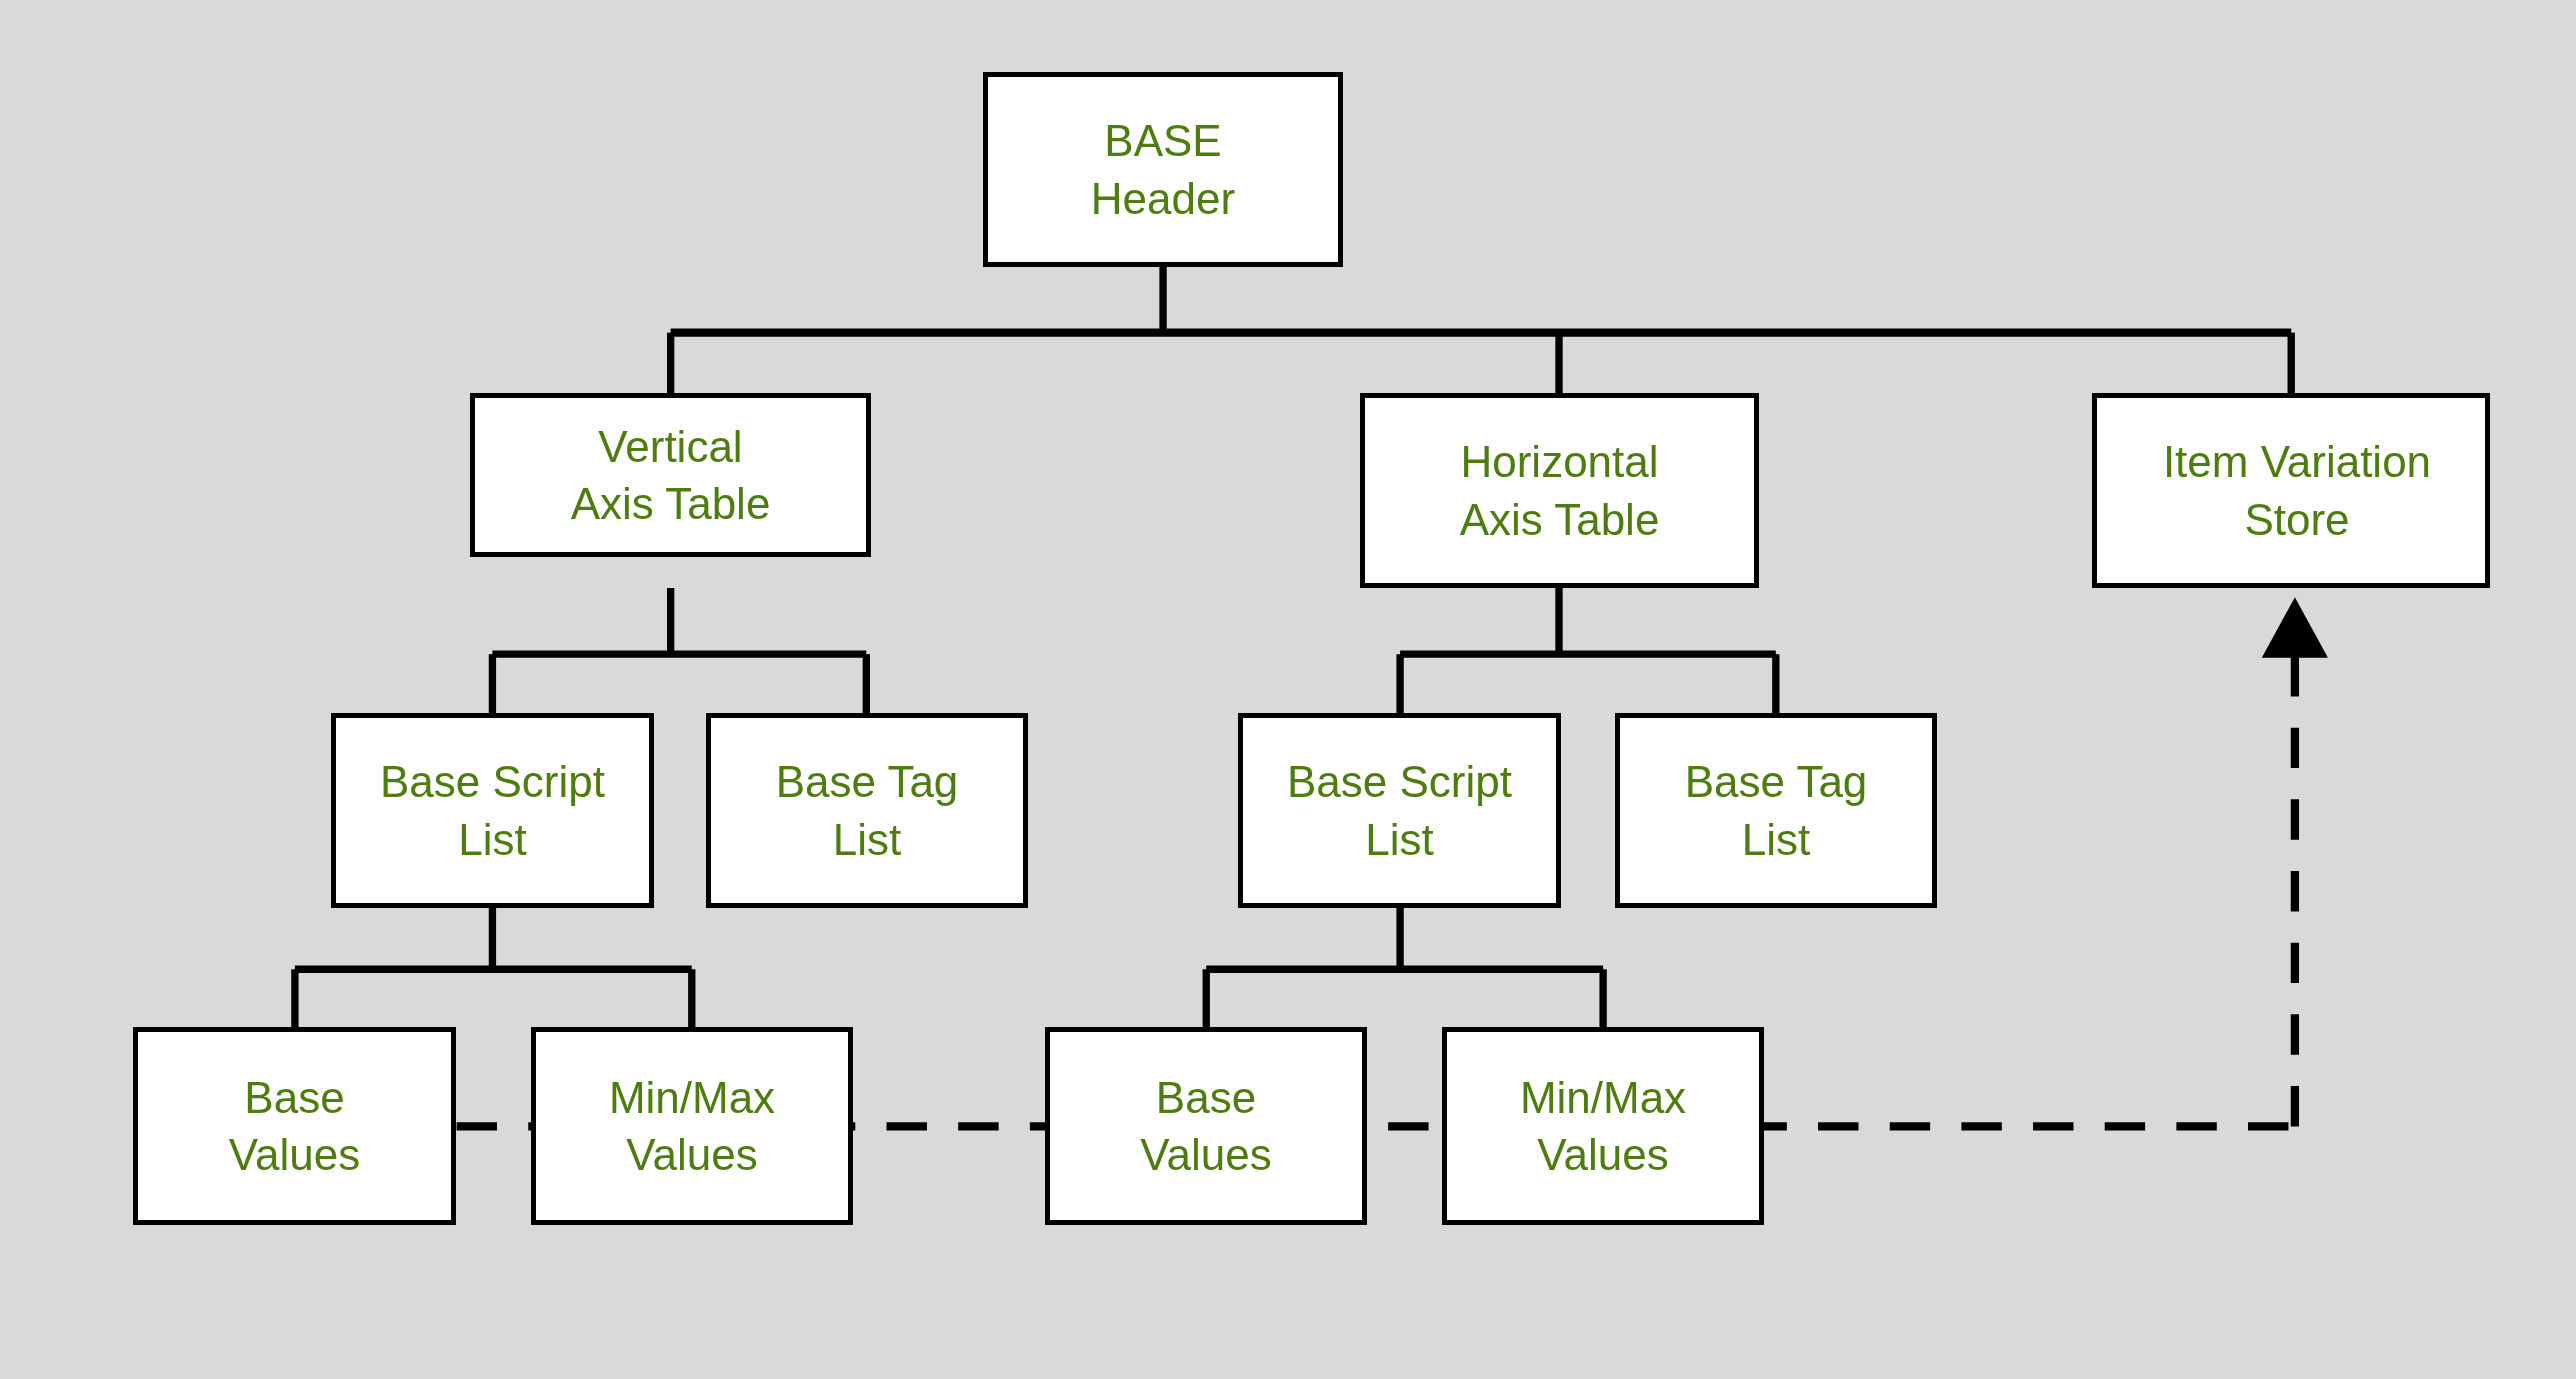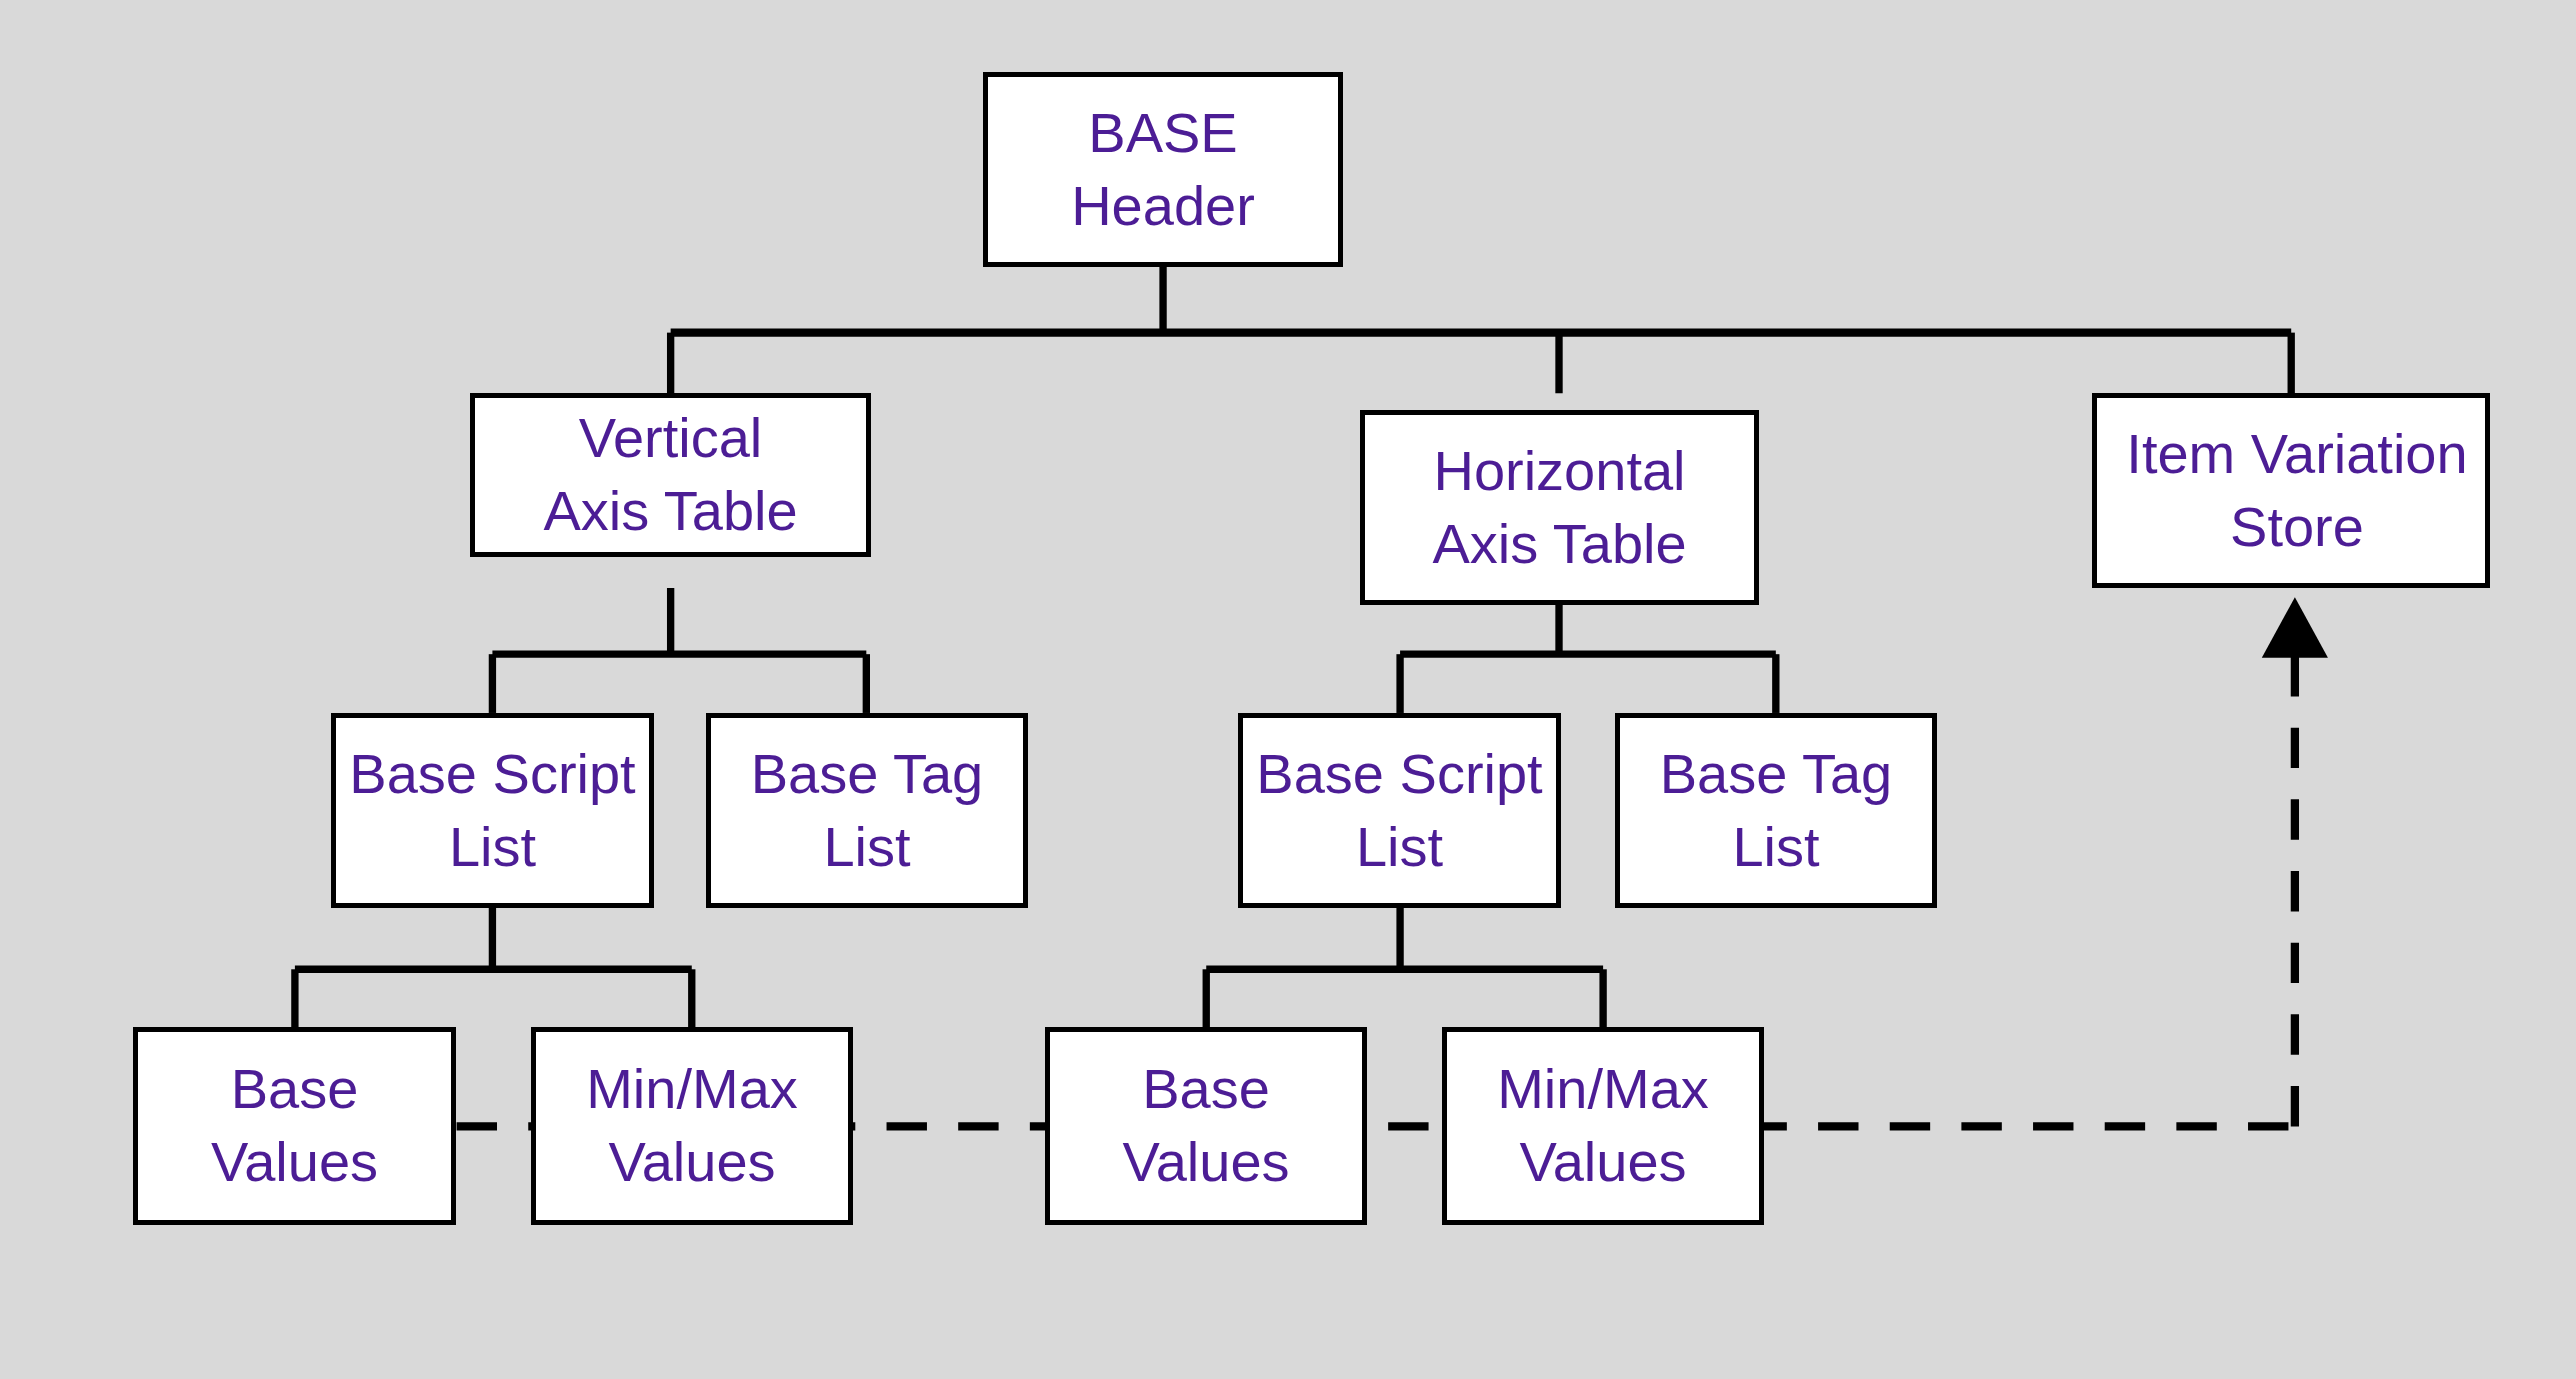--- a/index.html
+++ b/index.html
@@ -29,22 +29,22 @@
   .node {
     position: absolute;
     box-sizing: border-box;
     background: #ffffff;
     border: 5.5px solid #000000;
     display: flex;
     flex-direction: column;
     align-items: center;
     justify-content: center;
     text-align: center;
-    color: #4c1d95;
-    font-size: 56px;
+    color: #4d7c0f;
+    font-size: 44px;
     line-height: 1.30;
     font-family: "Liberation Sans", sans-serif;
     z-index: 2;
   }
   .node .line2 { display: block; }
 </style>
 </head>
 <body style="background: rgb(217, 217, 217);">
 
 <div id="diagram-root" style="background: rgb(217, 217, 217);">
@@ -87,21 +87,21 @@
   <div class="node" style="left: 983px; top: 72px; width: 360px; height: 195px; background: rgb(255, 255, 255); border-color: rgb(0, 0, 0);">
     <span class="line1">BASE</span>
     <span class="line2">Header</span>
   </div>
 
   <div class="node" style="left: 470px; top: 393px; width: 401px; height: 164px; background: rgb(255, 255, 255); border-color: rgb(0, 0, 0);">
     <span class="line1">Vertical</span>
     <span class="line2">Axis Table</span>
   </div>
 
-  <div class="node" style="left: 1360px; top: 410px; width: 399px; height: 195px; background: rgb(255, 255, 255); border-color: rgb(0, 0, 0);">
+  <div class="node" style="left: 1360px; top: 393px; width: 399px; height: 195px; background: rgb(255, 255, 255); border-color: rgb(0, 0, 0);">
     <span class="line1">Horizontal</span>
     <span class="line2">Axis Table</span>
   </div>
 
   <div class="node" style="left: 2092px; top: 393px; width: 398px; height: 195px; background: rgb(255, 255, 255); border-color: rgb(0, 0, 0); padding-left: 12px;">
     <span class="line1">Item Variation</span>
     <span class="line2">Store</span>
   </div>
 
   <div class="node" style="left: 331px; top: 713px; width: 323px; height: 195px; background: rgb(255, 255, 255); border-color: rgb(0, 0, 0);">

